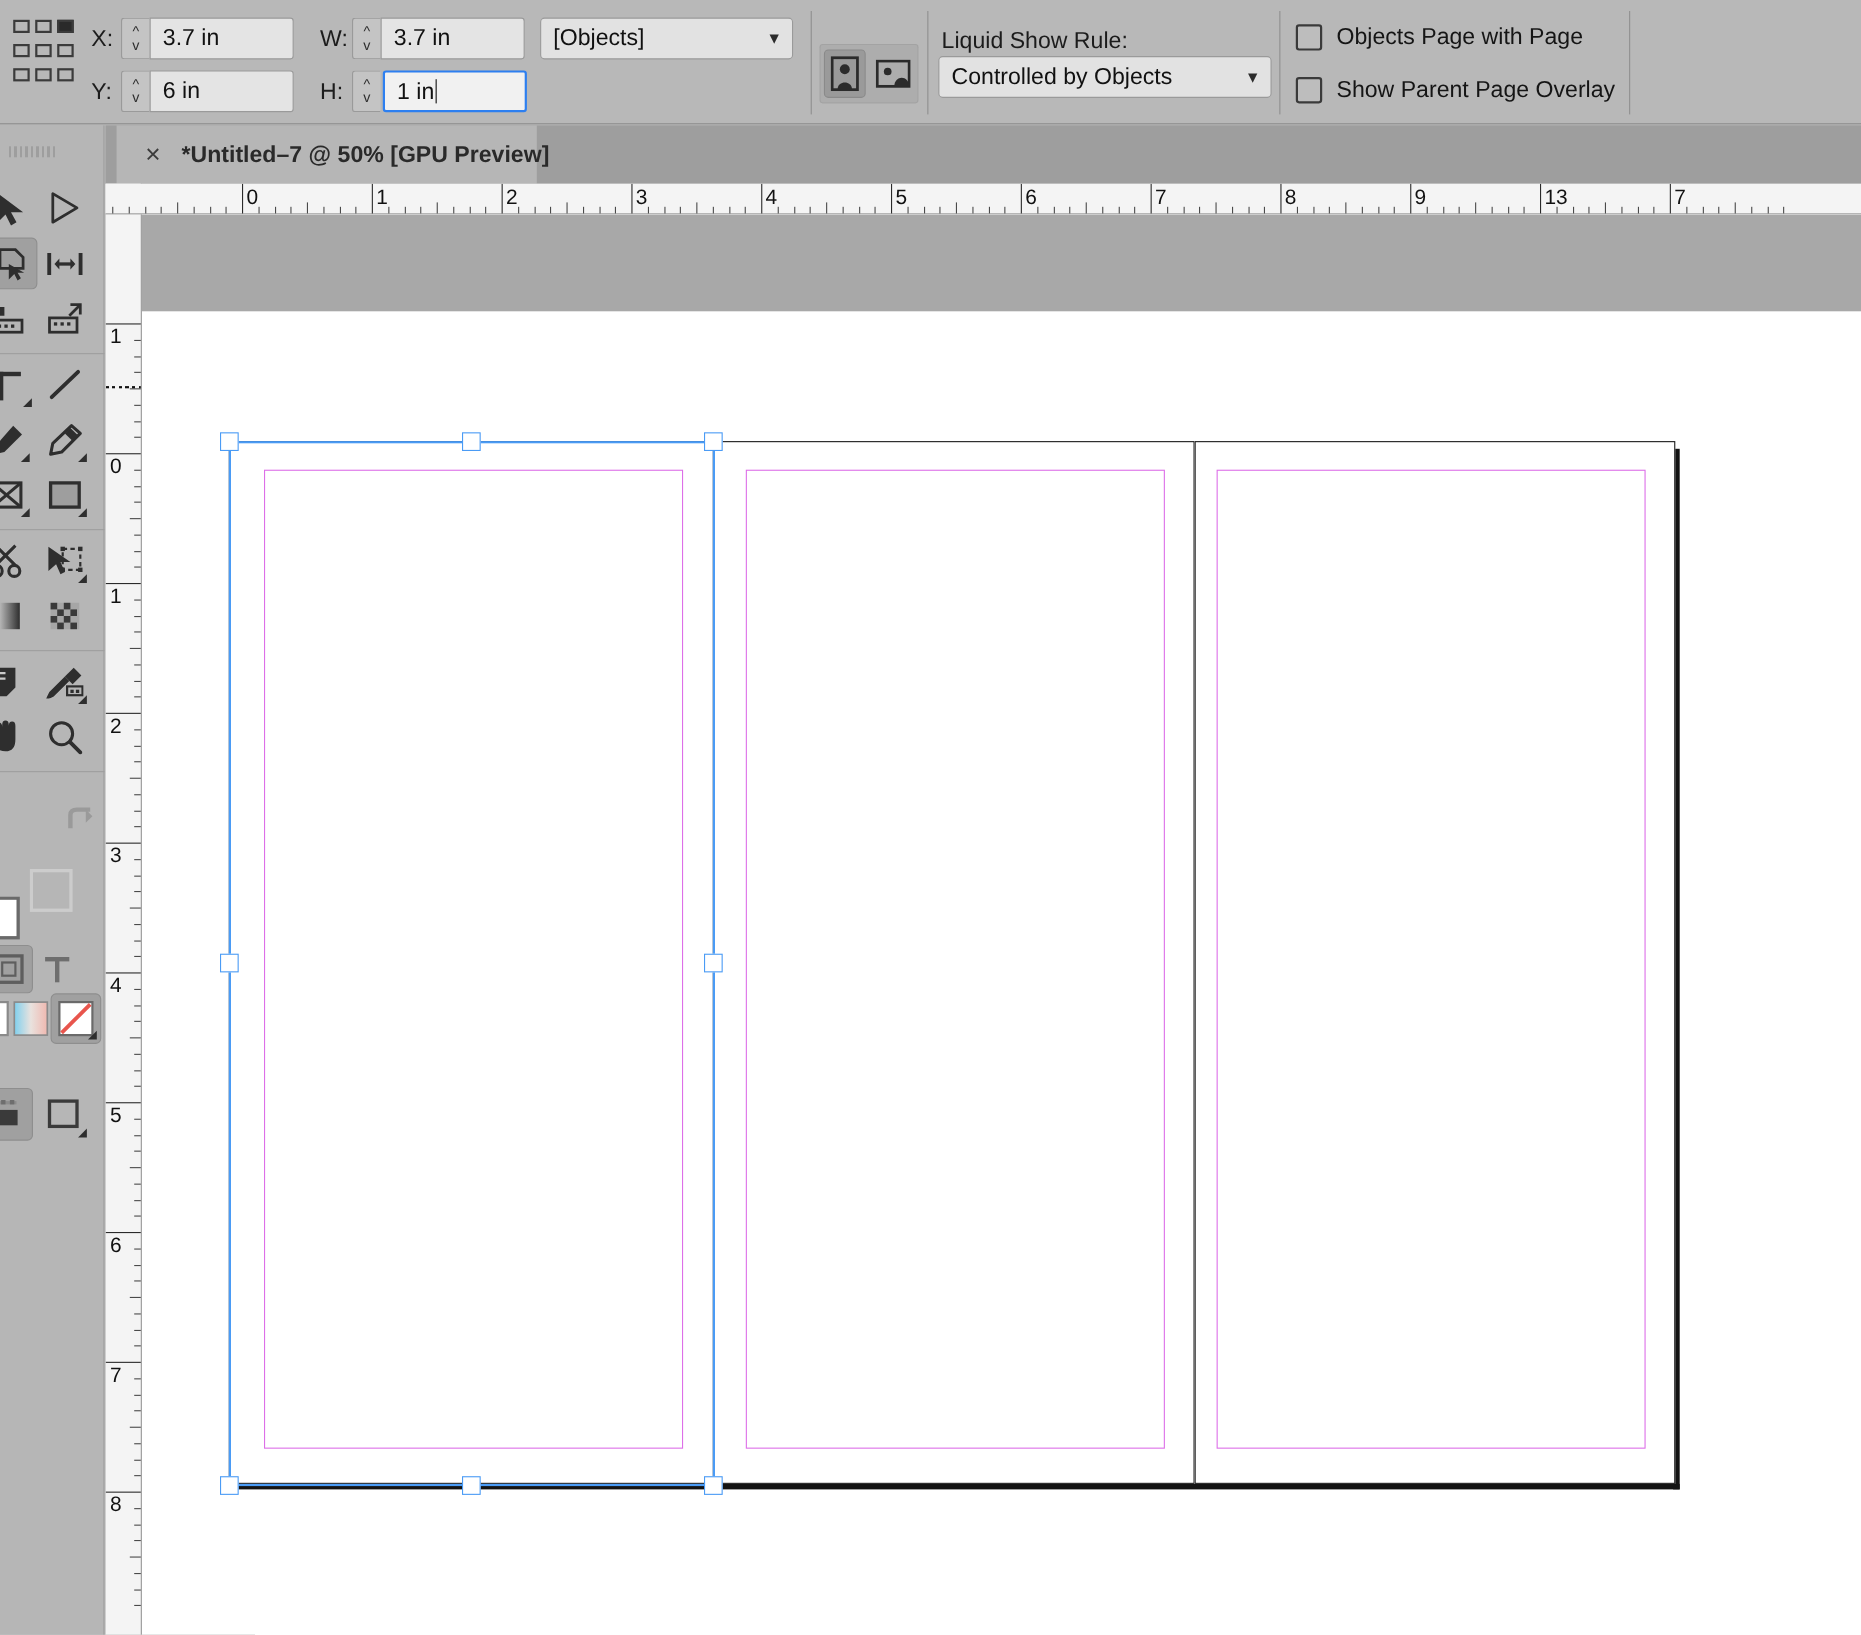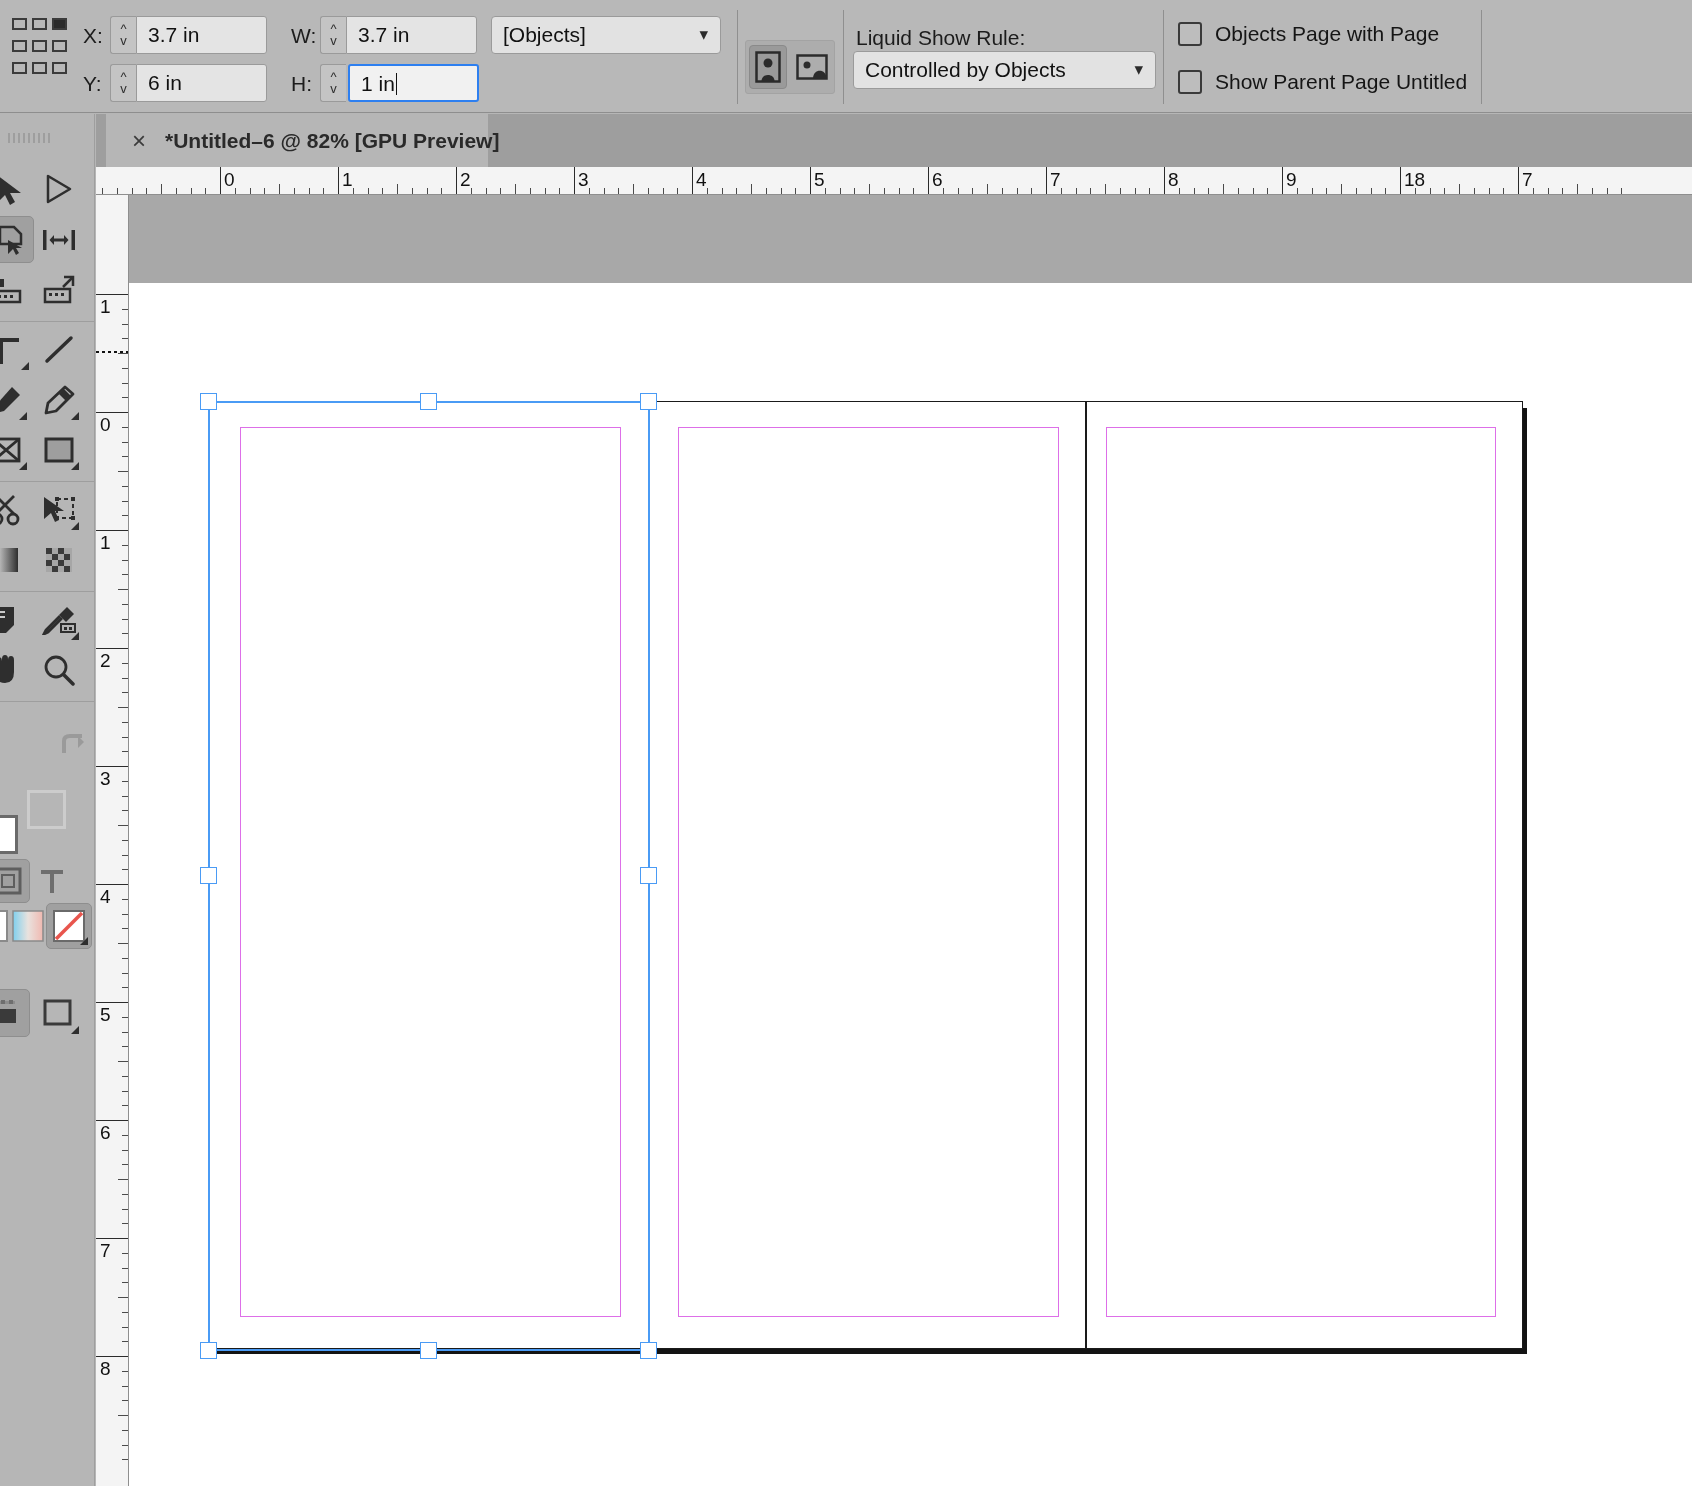--- a/index.html
+++ b/index.html
@@ -267,21 +267,21 @@
   </div>
 
   <div class="vsep" style="left:1163px; top:10px; height:94px;"></div>
 
   <div class="chk-row" style="left:1178px; top:22px;">
     <span class="chk-box"></span>
     <span class="chk-label">Objects Page with Page</span>
   </div>
   <div class="chk-row" style="left:1178px; top:70px;">
     <span class="chk-box"></span>
-    <span class="chk-label">Show Parent Page Untitled</span>
+    <span class="chk-label">Show Parent Page Overlay</span>
   </div>
 
   <div class="vsep" style="left:1481px; top:10px; height:94px;"></div>
 </div>
 
 <div id="toolbar">
   <div id="tool-grip"></div>
 
   <div class="tool-cell" style="left:-14px; top:52px;">
     <svg width="30" height="34" viewBox="0 0 30 34">
@@ -526,21 +526,21 @@
     <svg width="32" height="30" viewBox="0 0 32 30">
       <rect x="3" y="3" width="25" height="23" fill="none" stroke="#3a3a3a" stroke-width="3"></rect>
     </svg>
     <span class="tool-tri"></span>
   </div>
 </div>
 
 <div id="tabbar">
   <div id="doc-tab">
     <span id="tab-close">×</span>
-    <span id="tab-title">*Untitled–6 @ 82% [GPU Preview]</span>
+    <span id="tab-title">*Untitled–7 @ 50% [GPU Preview]</span>
   </div>
 </div>
 
 <div id="ruler-corner">
   <div id="corner-marks"></div>
 </div>
 <div id="hruler">
     <div class="h-tick major" style="left: 124px;"></div>
     <div class="h-lbl" style="left: 124px;">0</div>
     <div class="h-tick minor" style="left: 138.75px;"></div>
@@ -625,21 +625,21 @@
     <div class="h-tick major" style="left: 1186px;"></div>
     <div class="h-lbl" style="left: 1186px;">9</div>
     <div class="h-tick minor" style="left: 1200.75px;"></div>
     <div class="h-tick minor" style="left: 1215.5px;"></div>
     <div class="h-tick minor" style="left: 1230.25px;"></div>
     <div class="h-tick mid" style="left: 1245px;"></div>
     <div class="h-tick minor" style="left: 1259.75px;"></div>
     <div class="h-tick minor" style="left: 1274.5px;"></div>
     <div class="h-tick minor" style="left: 1289.25px;"></div>
     <div class="h-tick major" style="left: 1304px;"></div>
-    <div class="h-lbl" style="left: 1304px;">18</div>
+    <div class="h-lbl" style="left: 1304px;">13</div>
     <div class="h-tick minor" style="left: 1318.75px;"></div>
     <div class="h-tick minor" style="left: 1333.5px;"></div>
     <div class="h-tick minor" style="left: 1348.25px;"></div>
     <div class="h-tick mid" style="left: 1363px;"></div>
     <div class="h-tick minor" style="left: 1377.75px;"></div>
     <div class="h-tick minor" style="left: 1392.5px;"></div>
     <div class="h-tick minor" style="left: 1407.25px;"></div>
     <div class="h-tick major" style="left: 1422px;"></div>
     <div class="h-lbl" style="left: 1422px;">7</div>
     <div class="h-tick minor" style="left: 1436.75px;"></div>

